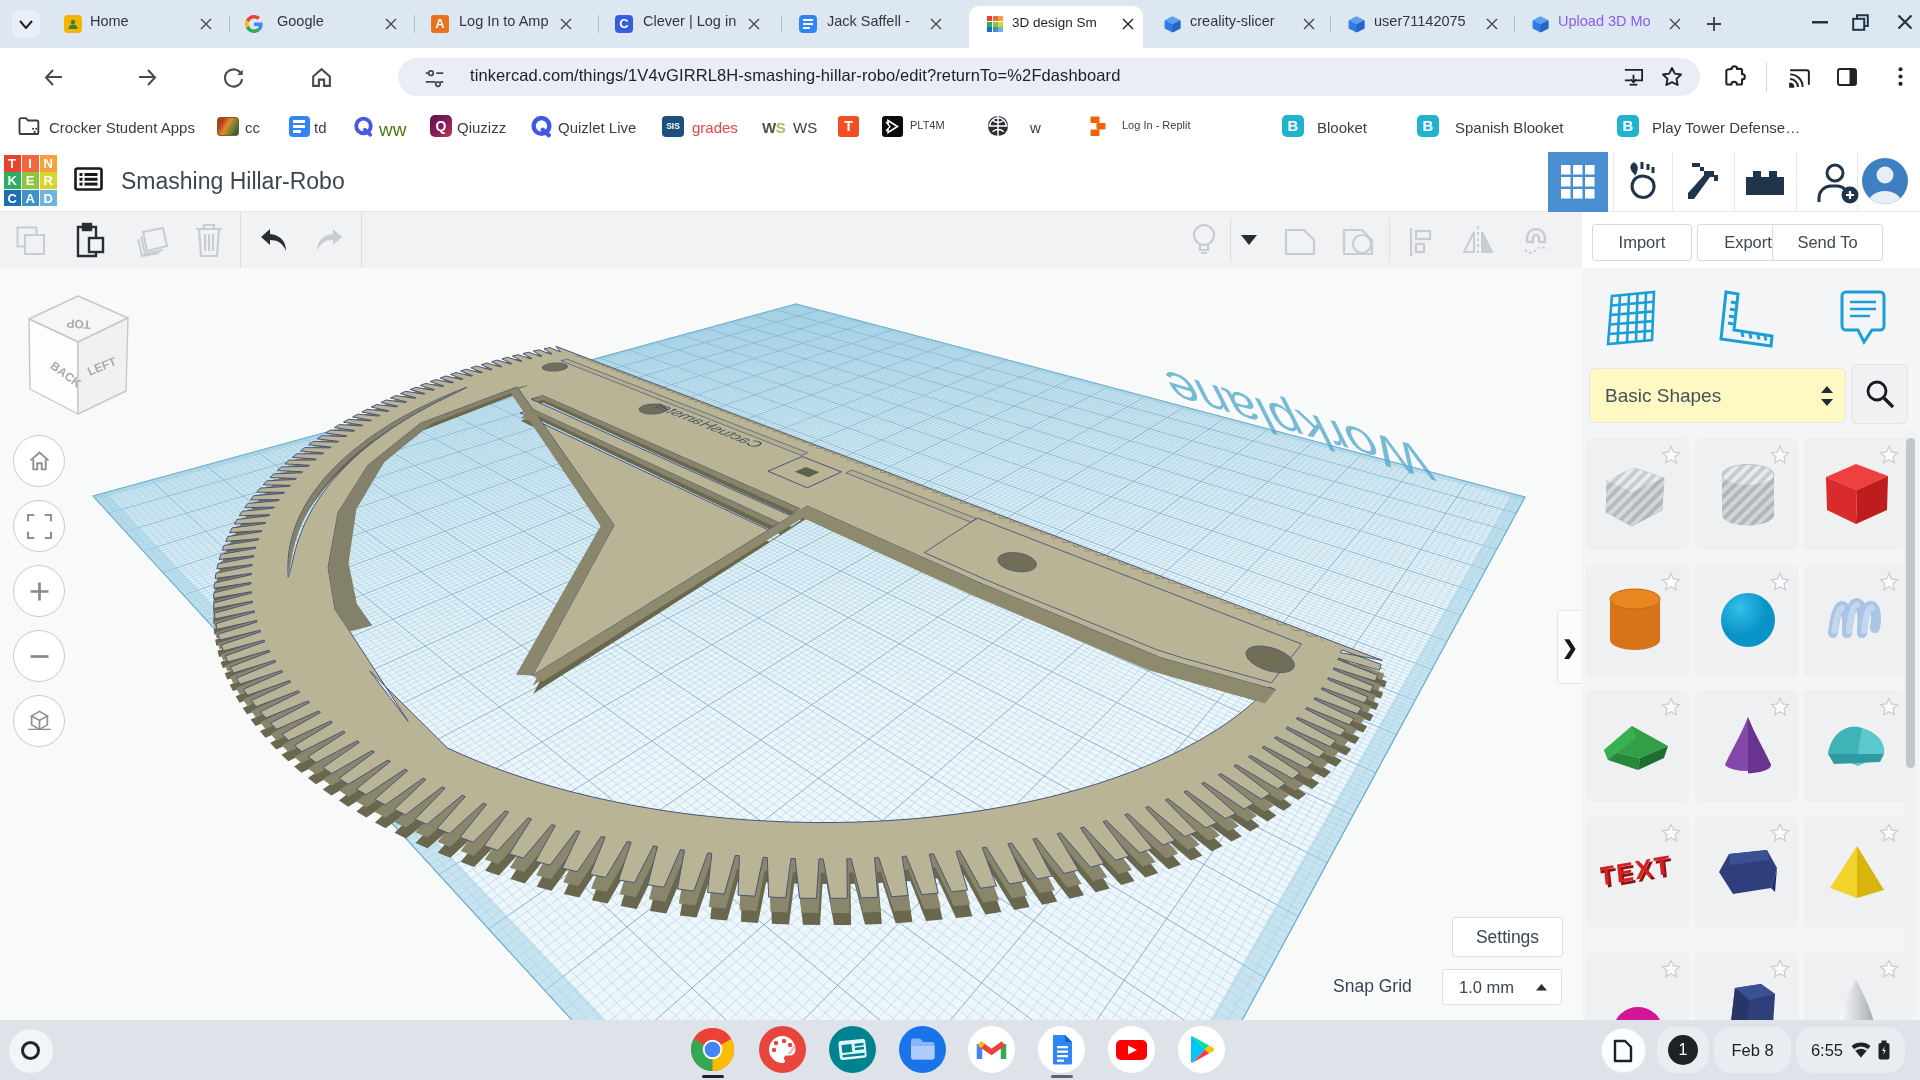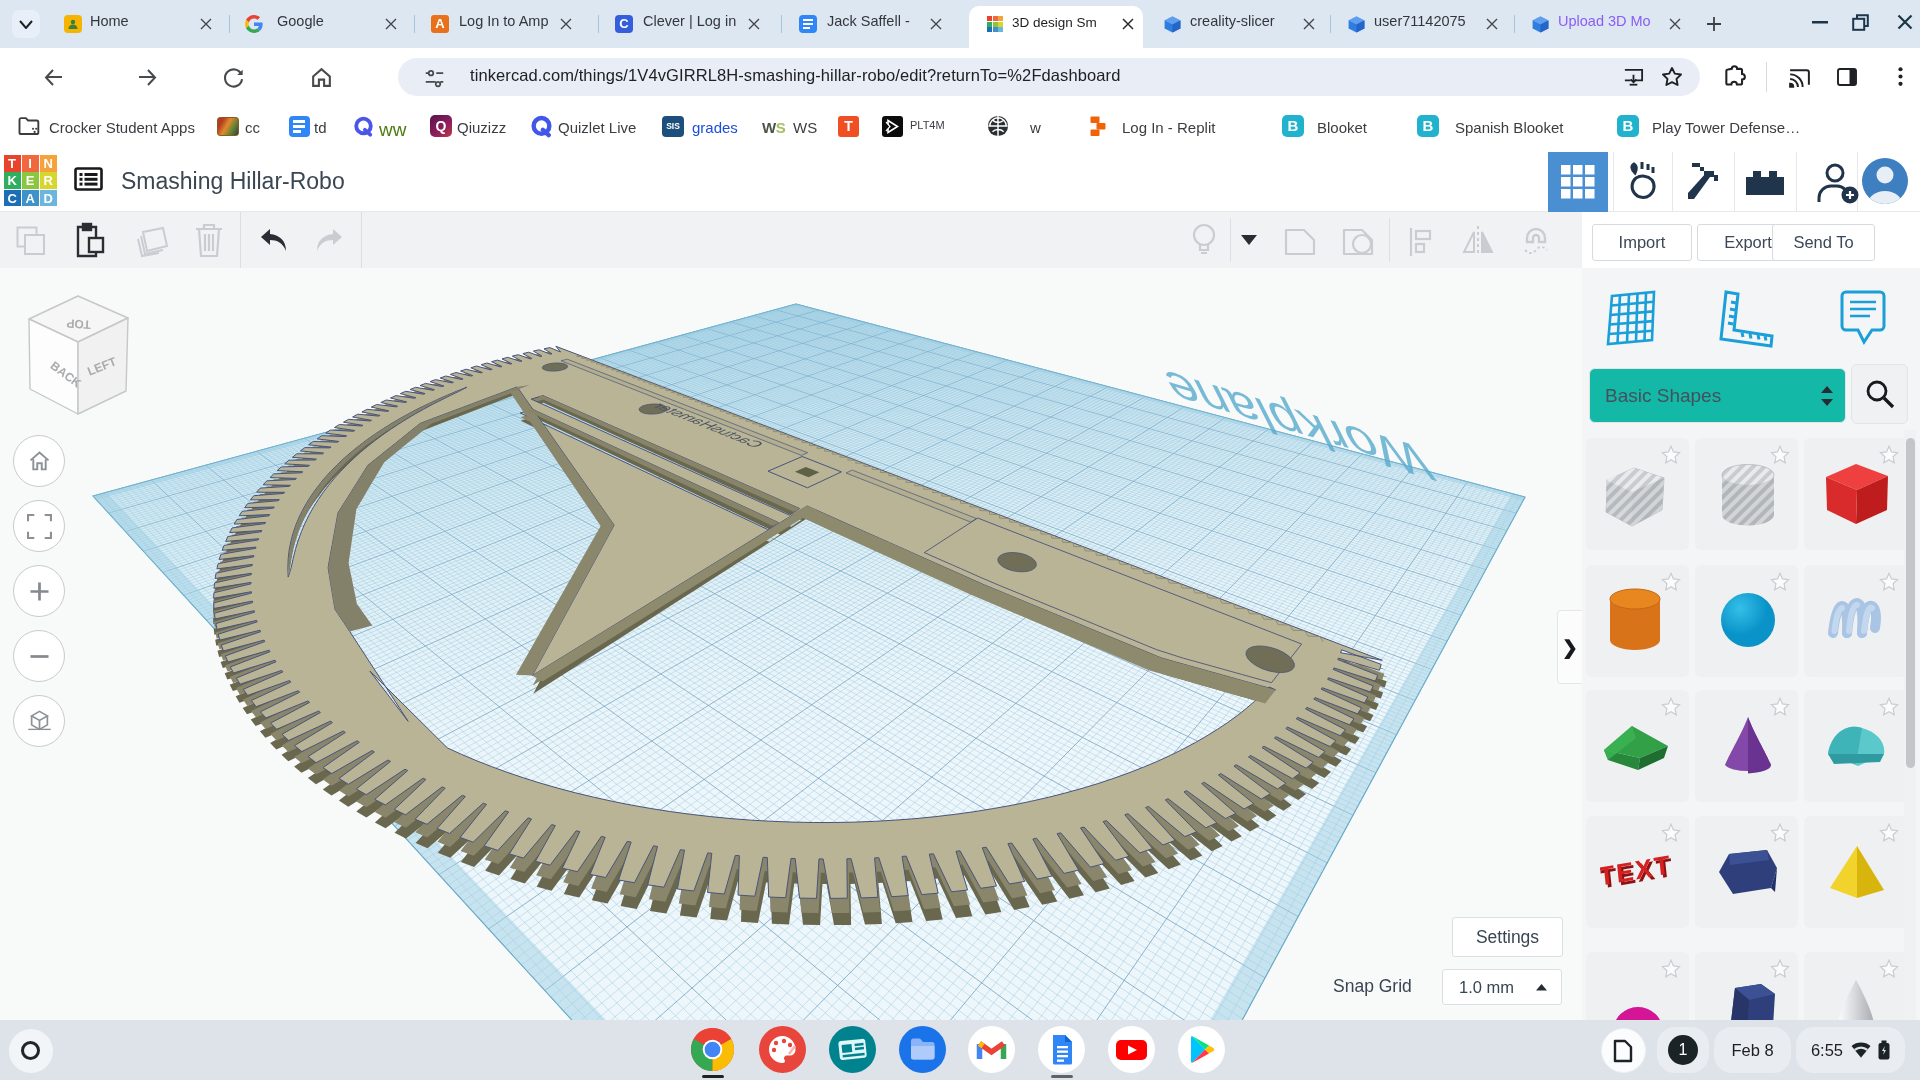--- a/index.html
+++ b/index.html
@@ -130,21 +130,21 @@
     </g>
   </svg>
 <svg class="abs" style="left:1840px;top:290px" width="46" height="62" viewBox="0 0 46 62">
     <g fill="none" stroke="#1b9fd8" stroke-width="3">
       <path d="M6 2 H40 A4 4 0 0 1 44 6 V36 A4 4 0 0 1 40 40 H32 L24 52 L18 40 H6 A4 4 0 0 1 2 36 V6 A4 4 0 0 1 6 2 Z"></path>
     </g>
     <g stroke="#1b9fd8" stroke-width="2.6">
       <path d="M10 12 H36 M10 19 H36 M10 26 H30"></path>
     </g>
   </svg>
-<div class="abs" style="left:1589px;top:368px;width:257px;height:55px;background:#14b8a6;border:1px solid #e2e4e6;border-radius:6px;color:#46505c;font-size:19px;display:flex;align-items:center">
+<div class="abs" style="left:1589px;top:368px;width:257px;height:55px;background:#fef9c3;border:1px solid #e2e4e6;border-radius:6px;color:#46505c;font-size:19px;display:flex;align-items:center">
     <span style="margin-left:15px">Basic Shapes</span>
   </div>
 <svg class="abs" style="left:1820px;top:385px" width="14" height="22" viewBox="0 0 14 22">
     <path d="M1 8 L7 1 L13 8 Z M1 14 L7 21 L13 14 Z" fill="#272b33"></path>
   </svg>
 <div class="abs" style="left:1851px;top:364px;width:57px;height:60px;background:#eff1f2;border:1px solid #e2e4e6;border-radius:6px"></div>
 <svg class="abs" style="left:1864px;top:378px" width="32" height="32" viewBox="0 0 32 32">
     <circle cx="13" cy="13" r="9" fill="none" stroke="#17191c" stroke-width="2.8"></circle>
     <path d="M20 20 L29 29" stroke="#17191c" stroke-width="3.4"></path>
   </svg>
@@ -406,21 +406,21 @@
     </g>
   </svg>
 <svg class="abs" style="left:1519px;top:224px" width="34" height="34" viewBox="0 0 34 34">
     <g fill="none" stroke="#c9cdd2" stroke-width="2.4">
       <path d="M8 14 a9 9 0 0 1 18 0 v4 h-6 v-4 a3 3 0 0 0 -6 0 v4 H8 Z"></path>
       <path d="M6 26 q6 6 11 0 q5 -6 11 0" stroke-dasharray="2.5 2.5" stroke-width="1.8"></path>
     </g>
   </svg>
 <div class="tbtn" style="left:1592px;width:100px">Import</div>
 <div class="tbtn" style="left:1697px;width:102px">Export</div>
-<div class="tbtn" style="left:1772px;width:103px">Send To</div>
+<div class="tbtn" style="left:1772px;width:111px">Send To</div>
 
 <div id="tkhead"></div>
 <div class="abs" style="left:3.5px;top:155.0px;width:17.2px;height:16.6px;background:#e8432c;color:#fff;font-weight:bold;font-size:13px;text-align:center;line-height:17px">T</div>
 <div class="abs" style="left:21.5px;top:155.0px;width:17.2px;height:16.6px;background:#f1683f;color:#fff;font-weight:bold;font-size:13px;text-align:center;line-height:17px">I</div>
 <div class="abs" style="left:39.5px;top:155.0px;width:17.2px;height:16.6px;background:#f5a23c;color:#fff;font-weight:bold;font-size:13px;text-align:center;line-height:17px">N</div>
 <div class="abs" style="left:3.5px;top:172.4px;width:17.2px;height:16.6px;background:#2fae60;color:#fff;font-weight:bold;font-size:13px;text-align:center;line-height:17px">K</div>
 <div class="abs" style="left:21.5px;top:172.4px;width:17.2px;height:16.6px;background:#8cc63f;color:#fff;font-weight:bold;font-size:13px;text-align:center;line-height:17px">E</div>
 <div class="abs" style="left:39.5px;top:172.4px;width:17.2px;height:16.6px;background:#d7d52f;color:#fff;font-weight:bold;font-size:13px;text-align:center;line-height:17px">R</div>
 <div class="abs" style="left:3.5px;top:189.8px;width:17.2px;height:16.6px;background:#1c6eb6;color:#fff;font-weight:bold;font-size:13px;text-align:center;line-height:17px">C</div>
 <div class="abs" style="left:21.5px;top:189.8px;width:17.2px;height:16.6px;background:#3f92c8;color:#fff;font-weight:bold;font-size:13px;text-align:center;line-height:17px">A</div>
@@ -512,21 +512,21 @@
   </svg>
 <div class="abs" style="left:379px;top:119px;color:#4d7c0f;font-size:19px">ww</div>
 <div class="abs" style="left:430px;top:115px;width:22px;height:22px;border-radius:5px;background:linear-gradient(140deg,#57124d,#8e1f5c 60%,#c13a43);color:#fff;font-weight:bold;font-size:14px;text-align:center;line-height:22px">Q</div>
 <div class="abs" style="left:457px;top:119px;color:#3a3d41;font-size:15px">Qiuzizz</div>
 <svg class="abs" style="left:530px;top:115px" width="23" height="23" viewBox="0 0 24 24">
     <circle cx="12" cy="11.4" r="8.2" fill="none" stroke="#4257e8" stroke-width="4.6"></circle>
     <path d="M13.5 15.5 L19.5 21" stroke="#4257e8" stroke-width="4.6" stroke-linecap="round"></path>
   </svg>
 <div class="abs" style="left:558px;top:119px;color:#3a3d41;font-size:15px">Quizlet Live</div>
 <div class="abs" style="left:662px;top:116px;width:22px;height:21px;border-radius:4px;background:#1c4f7c;color:#fff;font-weight:bold;font-size:8.5px;text-align:center;line-height:21px">SIS</div>
-<div class="abs" style="left:692px;top:119px;color:#1d4ed8;font-size:15px">grades</div>
+<div class="abs" style="left:692px;top:119px;color:#ef4444;font-size:15px">grades</div>
 <div class="abs" style="left:762px;top:119px;font-size:15px;font-weight:bold;letter-spacing:-0.5px"><span style="color:#4a5548">W</span><span style="color:#a4c062">S</span></div>
 <div class="abs" style="left:793px;top:119px;color:#3a3d41;font-size:15px">WS</div>
 <div class="abs" style="left:838px;top:116px;width:21px;height:21px;border-radius:3px;background:#f04e23;color:#fff;font-weight:bold;font-size:14px;text-align:center;line-height:21px">T</div>
 <div class="abs" style="left:882px;top:116px;width:21px;height:21px;border-radius:3px;background:#0c0c0c">
     <svg width="21" height="21" viewBox="0 0 21 21">
       <path d="M6 4.5 L15.5 10.5 L6 16.5 Z" fill="none" stroke="#fff" stroke-width="1.6"></path>
       <path d="M4 6 L8 10.5 L4 15" fill="#0c0c0c" stroke="#fff" stroke-width="1.2"></path>
     </svg>
   </div>
 <div class="abs" style="left:910px;top:119px;color:#3a3d41;font-size:11px">PLT4M</div>
@@ -537,21 +537,21 @@
 <div class="abs" style="left:1030px;top:119px;color:#3a3d41;font-size:15px">w</div>
 <div class="abs" style="left:1087px;top:115px;width:22px;height:22px">
     <svg width="22" height="22" viewBox="0 0 22 22">
       <g fill="#f26207">
         <rect x="3.5" y="1.5" width="9" height="6.5" rx="1"></rect>
         <rect x="9.5" y="8" width="9" height="6.5" rx="1"></rect>
         <rect x="3.5" y="14.5" width="9" height="6.5" rx="1"></rect>
       </g>
     </svg>
   </div>
-<div class="abs" style="left:1122px;top:119px;color:#3a3d41;font-size:15px">Log In - Replit</div>
+<div class="abs" style="left:1122px;top:119px;color:#3a3d41;font-size:11px">Log In - Replit</div>
 <div class="abs" style="left:1282px;top:115px;width:22px;height:22px;border-radius:5px;background:#21b3ce;color:#fff;font-weight:bold;font-size:15px;text-align:center;line-height:22px">B</div>
 <div class="abs" style="left:1317px;top:119px;color:#3a3d41;font-size:15px">Blooket</div>
 <div class="abs" style="left:1417px;top:115px;width:22px;height:22px;border-radius:5px;background:#21b3ce;color:#fff;font-weight:bold;font-size:15px;text-align:center;line-height:22px">B</div>
 <div class="abs" style="left:1455px;top:119px;color:#3a3d41;font-size:15px">Spanish Blooket</div>
 <div class="abs" style="left:1617px;top:115px;width:22px;height:22px;border-radius:5px;background:#21b3ce;color:#fff;font-weight:bold;font-size:15px;text-align:center;line-height:22px">B</div>
 <div class="abs" style="left:1652px;top:119px;color:#3a3d41;font-size:15px">Play Tower Defense…</div>
 
 <div id="addr"></div>
 <svg class="abs" style="left:42px;top:66px" width="24" height="24" viewBox="0 0 24 24">
     <path d="M20 11 H5 M11 4 L4 11.5 L11 19" fill="none" stroke="#474b4e" stroke-width="2"></path>

